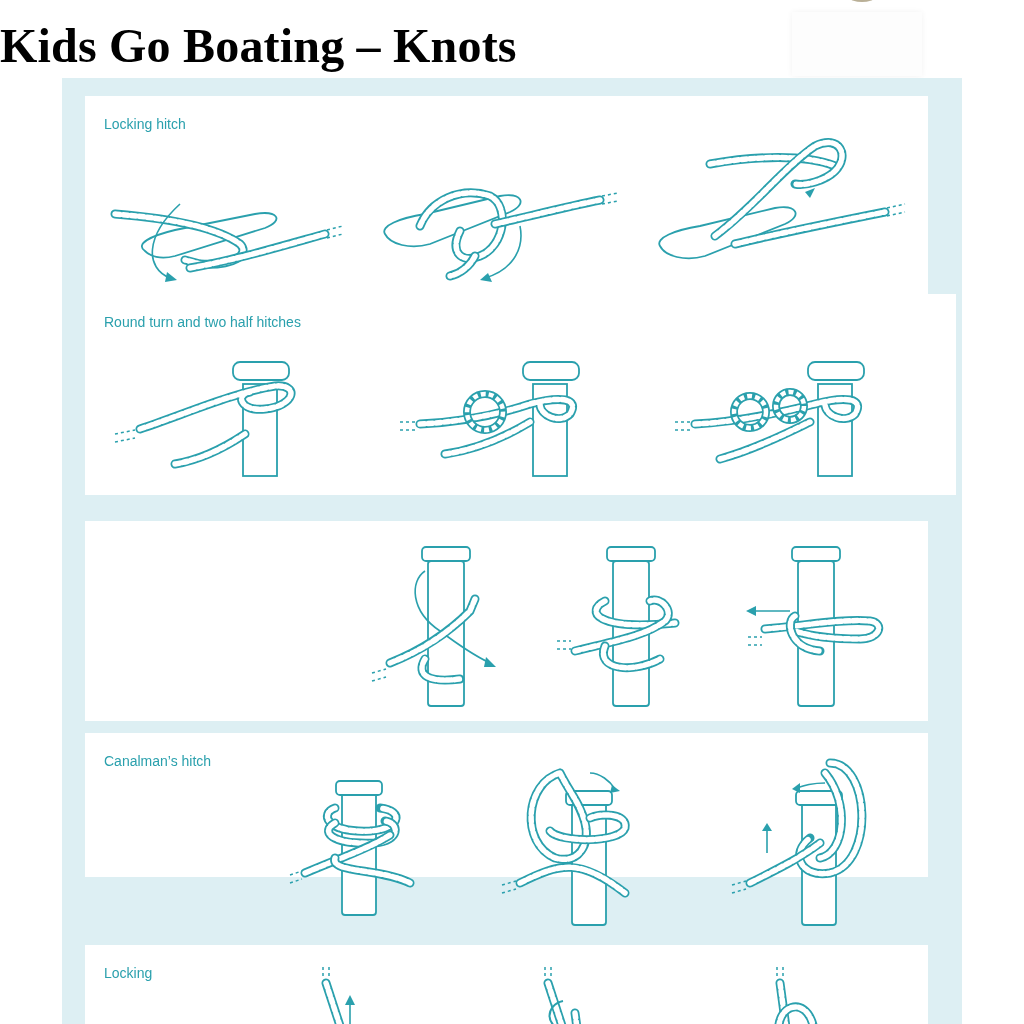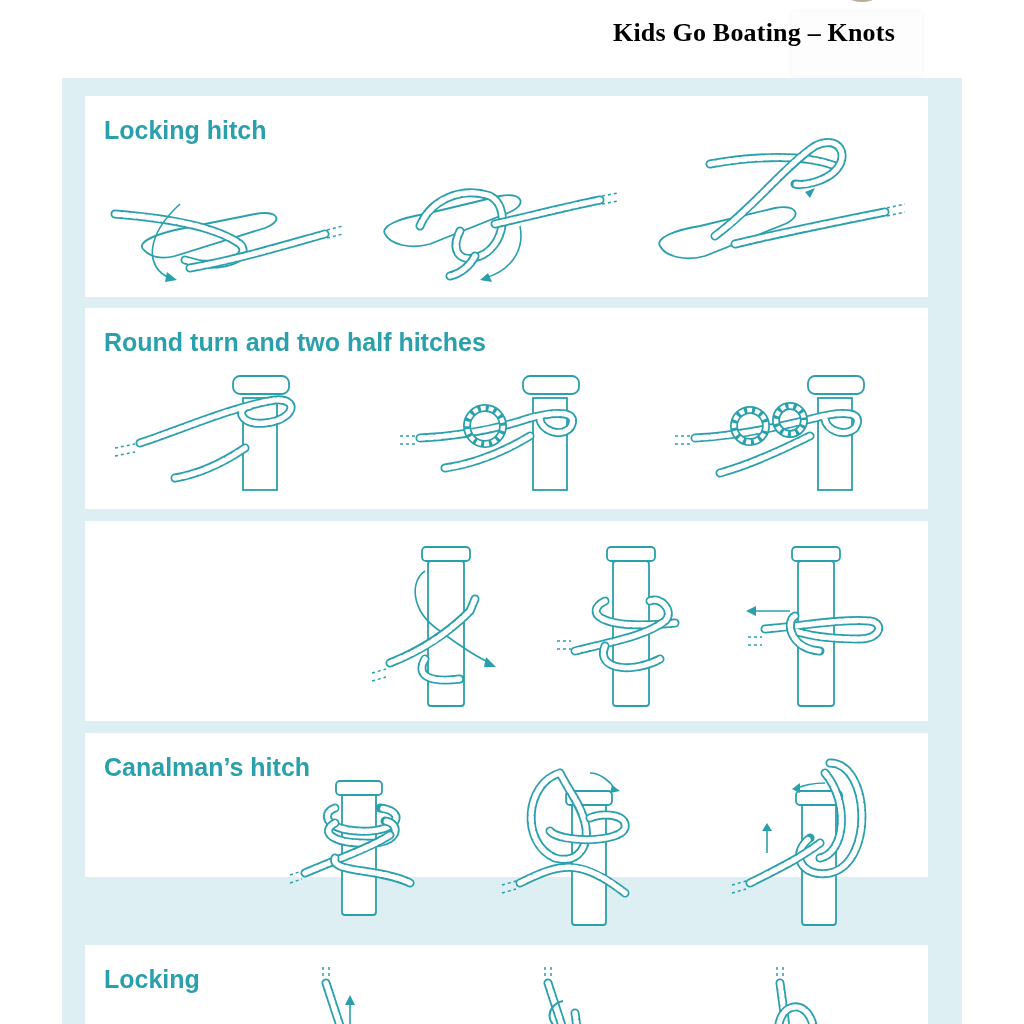--- a/index.html
+++ b/index.html
@@ -1,22 +1,22 @@
 <!DOCTYPE html>
 <html><head>
 <meta charset="utf-8">
 <style>
   html,body{margin:0;padding:0;}
   body{width:1024px;height:1024px;overflow:hidden;background:#ffffff;position:relative;font-family:"Liberation Sans",sans-serif;}
-  .title{position:absolute;left:0;top:18px;width:852px;text-align:right;font-family:"Liberation Serif",serif;font-weight:bold;font-size:26px;color:#000;letter-spacing:0.2px;padding-left:43px;}
+  .title{position:absolute;left:0;top:18px;width:852px;text-align:left;font-family:"Liberation Serif",serif;font-weight:bold;font-size:48px;color:#000;letter-spacing:0.2px;}
   .ghost{position:absolute;left:792px;top:12px;width:130px;height:64px;background:#fdfdfd;box-shadow:0 0 6px #f2f2f2;}
   .ghost-dot{position:absolute;left:850px;top:-6px;width:24px;height:8px;border-radius:50%;background:#8a7a50;opacity:.6;}
   .panel{position:absolute;left:62px;top:78px;width:900px;height:960px;background:#ddeff3;}
   .card{position:absolute;left:23px;width:843px;background:#ffffff;}
-  .card-title{position:absolute;left:19px;top:20px;font-family:"Liberation Sans",sans-serif;font-weight:bold;font-size:25px;color:#2aa0ad;}
+  .card-title{position:absolute;left:19px;top:20px;font-family:"Liberation Sans",sans-serif;font-weight:normal;font-size:14px;color:#2aa0ad;}
   .fig{position:absolute;}
   svg{overflow:visible;}
   .rope{fill:none;stroke:#2aa0ad;stroke-width:2;}
   .rope-thick{fill:none;stroke:#2aa0ad;stroke-width:9;stroke-linecap:round;}
   .rope-inner{fill:none;stroke:#ffffff;stroke-width:5.5;stroke-linecap:round;stroke-dasharray:5 3;}
   .post{fill:#ffffff;stroke:#2aa0ad;stroke-width:1.8;}
   .arrow{fill:none;stroke:#2aa0ad;stroke-width:1.6;}
   .arrowhead{fill:#2aa0ad;}
   .dash{fill:none;stroke:#2aa0ad;stroke-width:1.5;stroke-dasharray:3 3;}
 </style>
@@ -63,21 +63,21 @@
       <path class="rope-inner" d="M55,38 C100,30 150,28 180,40"></path>
       <path class="rope-thick" d="M60,110 C100,80 130,40 160,20 C185,8 195,30 180,45 C170,55 150,60 140,58"></path>
       <path class="rope-inner" d="M60,110 C100,80 130,40 160,20 C185,8 195,30 180,45 C170,55 150,60 140,58"></path>
       <path class="rope-thick" d="M80,118 C130,106 180,96 230,86"></path>
       <path class="rope-inner" d="M80,118 C130,106 180,96 230,86"></path>
       <path class="dash" d="M232,82 L250,78 M232,90 L250,86"></path>
       <polygon class="arrowhead" points="150,66 160,62 155,72"></polygon>
     </svg>
   </div>
 
-  <div class="card" style="top:230px;height:201px;">
+  <div class="card" style="top:216px;height:201px;padding-left:28px;">
     <div class="card-title">Round turn and two half hitches</div>
     <svg class="fig" style="left:30px;top:60px" width="220" height="120">
       <rect class="post" x="128" y="30" width="34" height="92"></rect>
       <rect class="post" x="118" y="8" width="56" height="18" rx="7"></rect>
       <path class="rope-thick" d="M25,75 C70,60 120,38 160,32 C185,30 180,52 150,55 C125,58 120,40 135,38"></path>
       <path class="rope-inner" d="M25,75 C70,60 120,38 160,32 C185,30 180,52 150,55 C125,58 120,40 135,38"></path>
       <path class="rope-thick" d="M60,110 C90,105 115,90 130,80"></path>
       <path class="rope-inner" d="M60,110 C90,105 115,90 130,80"></path>
       <path class="dash" d="M0,80 L20,76 M0,88 L20,84"></path>
     </svg>

